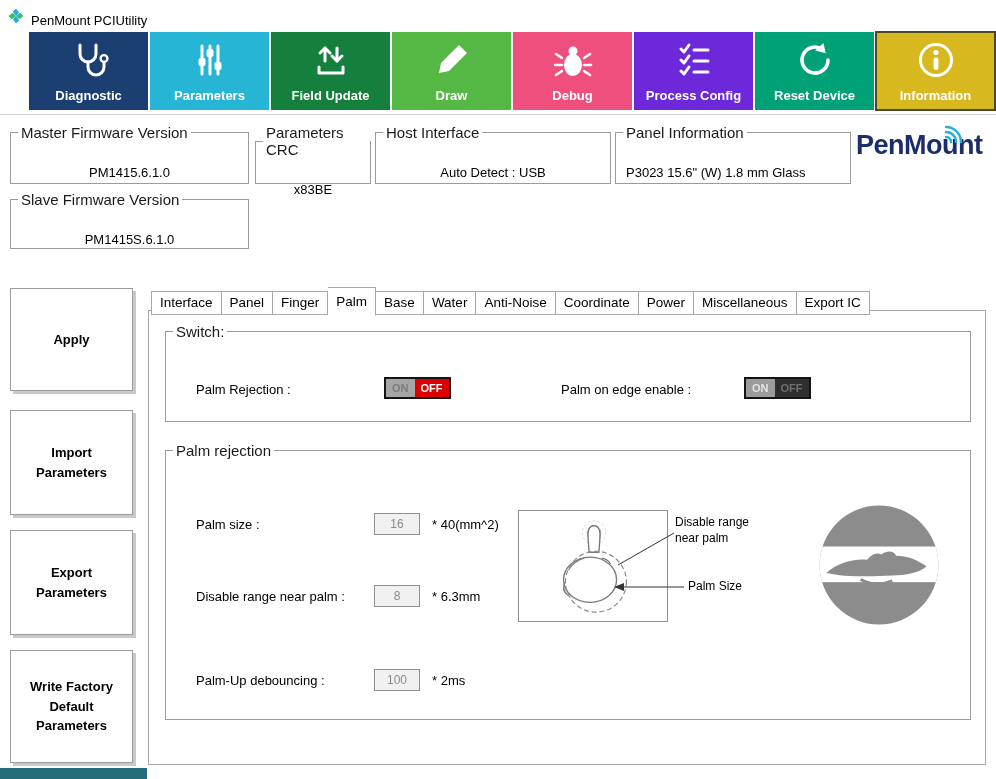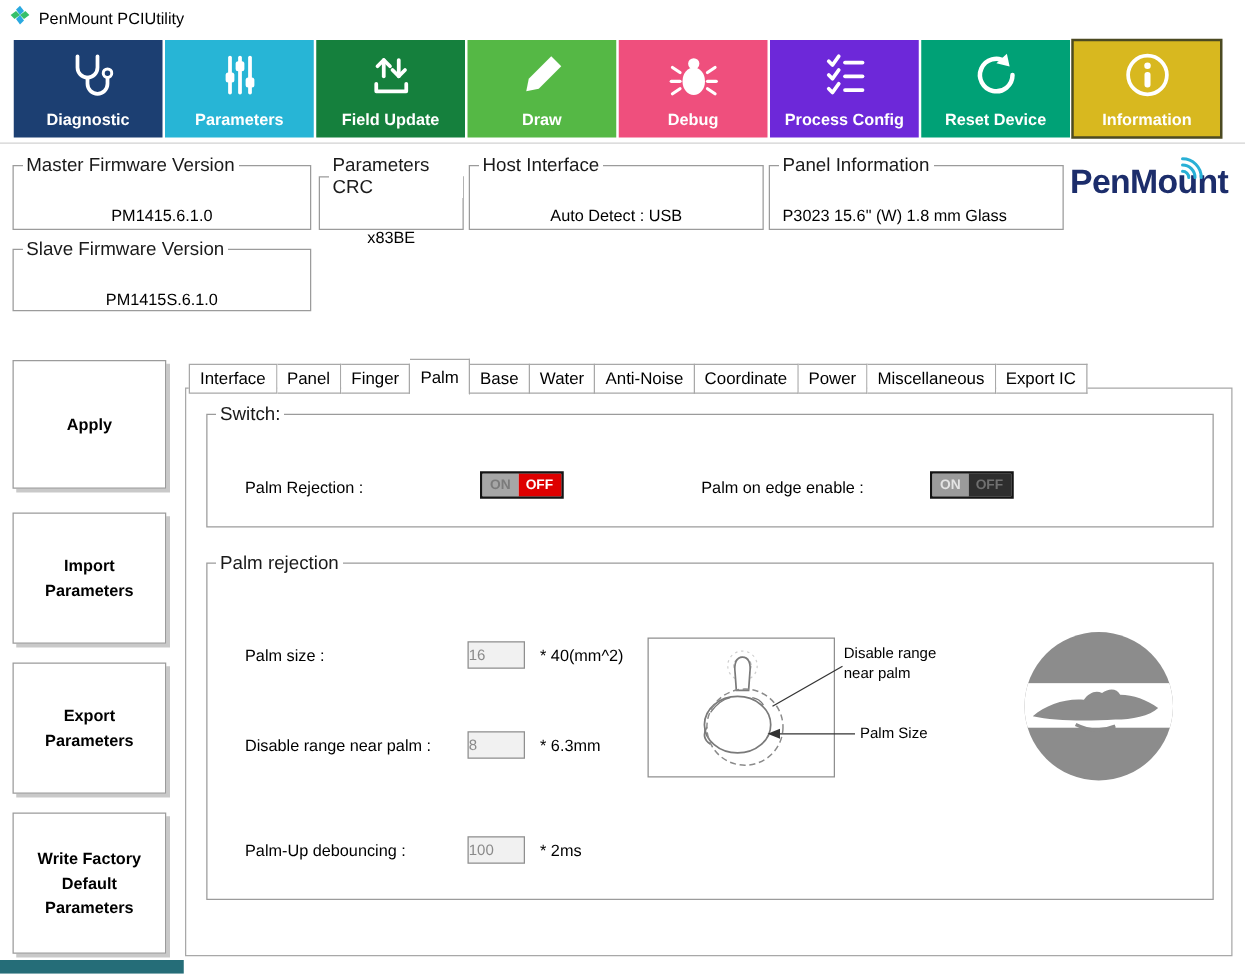--- a/index.html
+++ b/index.html
@@ -1,20 +1,20 @@
 <!DOCTYPE html>
 <html><head>
 <meta charset="utf-8">
 <style>
   *{box-sizing:border-box;margin:0;padding:0}
   html,body{width:996px;height:779px}
   body{position:relative;font-family:"Liberation Sans",sans-serif;background:#fff;overflow:hidden;color:#000}
 
   
-  .titlebar{position:absolute;left:0;top:0;width:996px;height:28px;background:#fff;display:flex;align-items:center;gap:7px;padding-left:8px}
+  .titlebar{position:absolute;left:0;top:0;width:996px;height:28px;background:#fff;display:flex;align-items:flex-end;gap:7px;padding-left:8px}
   .title-text{font-size:13px}
 
   
   .toolbar{position:absolute;left:11px;top:32px;display:flex;gap:2px}
   .tb-btn{width:119px;height:78px;border:none;position:relative;color:#fff;cursor:pointer;font-family:inherit}
   .tb-icon{position:absolute;top:7px;left:50%;transform:translateX(-50%)}
   .tb-label{position:absolute;bottom:7px;left:0;width:100%;text-align:center;font-size:13px;font-weight:bold;color:#fff;white-space:nowrap}
   .tb-btn.selected{outline:2px solid #4c4a22;outline-offset:-1px}
   .toolbar-sep{position:absolute;left:0;top:114px;width:996px;height:1px;background:#d2d2d2}
 
@@ -61,21 +61,21 @@
   #tg-edge{left:578px;top:37px}
   .seg{font-size:11px;font-weight:bold;padding:3px 6px;min-width:28px;text-align:center}
   #tg-palm .seg-on{background:#a6a6a6;color:#7b7b7b}
   #tg-palm .seg-off{color:#fff}
   #tg-edge .seg-on{background:#9b9b9b;color:#e4e4e4}
   #tg-edge .seg-off{background:#2e2e2e;color:#707070}
 
   .param-row{position:absolute;left:0;width:100%;height:24px}
   #row-size{top:54px}#row-range{top:126px}#row-debounce{top:210px}
   .param-label{position:absolute;left:30px;top:4px;font-size:13px}
-  .param-input{position:absolute;left:208px;top:0;width:46px;height:22px;border:1px solid #8f8f8f;background:#f1f1f1;color:#8a8a8a;text-align:left;font-size:12px;font-family:inherit}
+  .param-input{position:absolute;left:208px;top:0;width:46px;height:22px;border:1px solid #8f8f8f;background:#f1f1f1;color:#8a8a8a;text-align:center;font-size:12px;font-family:inherit}
   .param-unit{position:absolute;left:266px;top:4px;font-size:13px}
 
   #palm-visual{position:absolute;left:352px;top:44px;width:420px;height:132px}
   #diagram-box{position:absolute;left:0;top:7px;width:150px;height:112px;border:1px solid #8f8f8f;background:#fff}
   #vis-lines{position:absolute;left:0;top:0;width:280px;height:132px;pointer-events:none}
   .vis-label{position:absolute;font-size:12px;font-weight:normal;background:#fff}
   #lbl-range{left:157px;top:12px;width:100px;line-height:1.3}
   #lbl-size{left:170px;top:76px}
   #palm-icon{position:absolute;left:646px;top:40px;width:136px;height:134px;background:#fff}
 
@@ -91,21 +91,21 @@
       <path d="M15.5 8l-4.3 3.2L8 8l4.3-3.2z" fill="#35c06a"></path>
       <path d="M8 15.5l-3.2-4.3L8 8l3.2 4.4z" fill="#2aa9e0"></path>
       <path d="M0.5 8l4.3-3.2L8 8l-4.4 3.2z" fill="#35c06a"></path>
     </svg>
   </span>
   <span class="title-text">PenMount PCIUtility</span>
 </div>
 
 <div class="toolbar">
 
-  <button class="tb-btn" style="background-color: rgb(28, 63, 114);">
+  <button class="tb-btn" style="background-color: rgb(28, 63, 114); margin-left: 18px;">
     <span class="tb-icon">
       <svg width="40" height="42" viewBox="0 0 40 40">
         <path d="M11 5v9a8 8 0 0 0 16 0V5" fill="none" stroke="#fff" stroke-width="3" stroke-linecap="round"></path>
         <path d="M19 22v5a8 8 0 0 0 16 0v-4" fill="none" stroke="#fff" stroke-width="3" stroke-linecap="round"></path>
         <circle cx="35" cy="18.5" r="3.4" fill="none" stroke="#fff" stroke-width="2.4"></circle>
       </svg>
     </span>
     <span class="tb-label">Diagnostic</span>
   </button>
 

